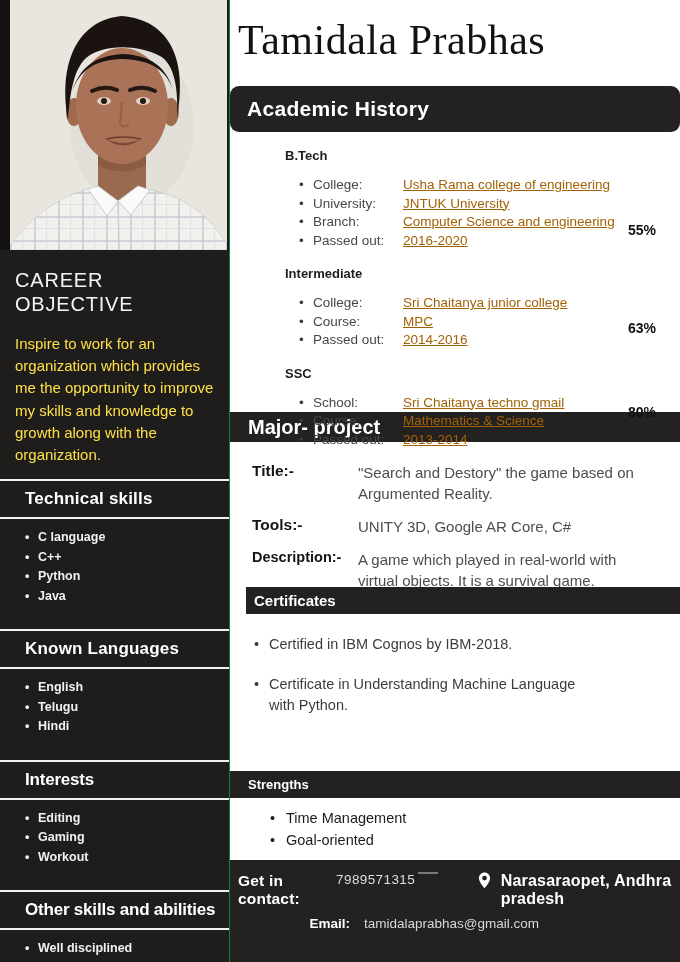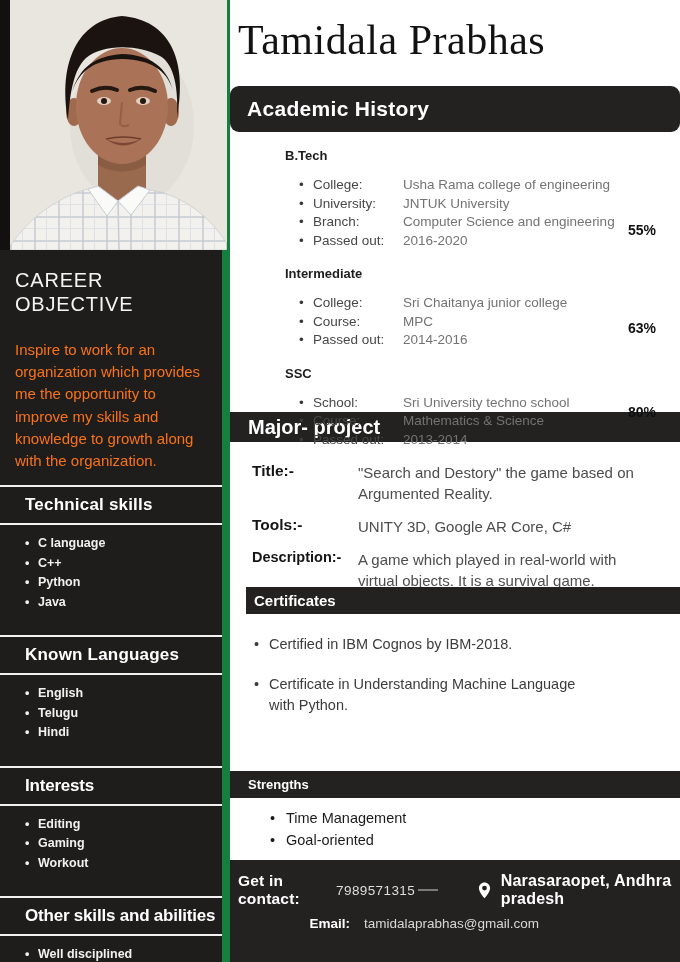--- a/index.html
+++ b/index.html
@@ -5,31 +5,31 @@
   * { margin:0; padding:0; box-sizing:border-box; }
   html,body { background:#888; }
   body { font-family:"Liberation Sans", sans-serif; }
   .page {
     position:relative; width:680px; height:962px; margin:0 auto;
     background:#ffffff; overflow:hidden;
   }
   
   .sidebar {
     position:absolute; left:0; top:0; bottom:0; width:230px;
-    background:#1f1c1c; border-right:8px solid #15803d;
+    background:#1f1c1c; border-right:1px solid #15803d;
   }
   .photo-wrap { position:relative; width:227px; height:250px; background:#e9e5df; }
   .photo-strip { position:absolute; left:0; top:0; width:10px; height:250px; background:#121010; }
   .photo-svg { position:absolute; left:10px; top:0; width:217px; height:250px; }
   .career { padding:18px 15px 0 15px; }
   .career-title {
     font-size:20px; font-weight:400; color:#f5f3f3; letter-spacing:0.8px; line-height:1.2;
   }
   .career-text {
-    margin-top:23px; font-size:15px; line-height:1.48; color:#f97316;
+    margin-top:17px; font-size:15px; line-height:1.48; color:#fde047;
   }
   .sb-header {
     margin-top:13px;
     border-top:2px solid #f1f1f1; border-bottom:2px solid #f1f1f1;
     padding:8px 4px 8px 25px;
     font-weight:bold; font-size:17px; color:#ffffff; letter-spacing:0.2px;
   }
   .sb-header.condensed { letter-spacing:-0.2px; font-size:17px; }
   .sb-list { padding:9px 6px 10px 25px; }
   .sb-item {
@@ -54,21 +54,21 @@
   .bar-major    { height:30px; font-size:20px; padding-left:18px; }
   .bar-cert     { height:27px; font-size:15px; padding-left:8px;margin-left:16px; }
   .bar-strength { height:27px; font-size:13px; padding-left:18px;margin-top:40px; }
   
   .academic-content { height:280px; position:relative; padding:16px 0 0 55px; }
   .group-title { font-size:13px; font-weight:bold; color:#1d1d1d; }
   .rows { margin:13px 0 0 14px; }
   .arow { display:flex; font-size:13.5px; line-height:18.5px; }
   .arow .b { width:14px; color:#3a3a3a; }
   .arow .lbl { width:90px; color:#474747; flex-shrink:0; }
-  .arow .val { color:#737373; }
+  .arow .val { color:#a16207;text-decoration:underline; }
   .group { margin-bottom:16px; }
   .score { position:absolute; right:24px; font-weight:bold; font-size:14px; color:#101010; }
   .score-0 { top:90px; } .score-1 { top:188px;margin-left:16px; } .score-2 { top:272px; }
   
   .major-content { height:145px; padding:20px 24px 0 22px; }
   .mrow { display:flex; margin-bottom:12px; }
   .mrow .mlbl { width:106px; font-weight:bold; font-size:15.5px; color:#151515; flex-shrink:0; }
   .mrow .mval { font-size:15px; color:#4d4d4d; line-height:1.4; max-width:335px; }
   .mrow.desc .mlbl { font-size:14.5px; }
   
@@ -76,21 +76,21 @@
   .cert-item { display:flex; font-size:14.5px; color:#3c3c3c; line-height:1.45; }
   .cert-item + .cert-item { margin-top:19px; }
   .cert-item .b { width:15px; color:#3c3c3c; }
   .cert-item .txt { max-width:310px; }
   
   .strengths-content { height:62px; padding:9px 0 0 40px; background:#fff; }
   .str-item { display:flex; font-size:14.5px; line-height:22px; color:#1b1b1b; }
   .str-item .b { width:16px; }
   
   .contact { flex:1; background:#242121; color:#fff; padding:12px 0 0 8px; }
-  .c-row { display:flex; align-items:center; }
+  .c-row { display:flex; align-items:flex-start; }
   .c-label { width:112px; font-weight:bold; font-size:15.5px; letter-spacing:0.2px; }
   .c-phone { margin-left:14px; font-size:13.5px; color:#dedede; letter-spacing:0.4px; }
   .c-dash { width:26px; height:2px; background:#7a7a7a; margin-left:3px; }
   .c-pin { margin-left:40px; display:flex; align-items:center; }
   .c-loc { margin-left:10px; font-weight:bold; font-size:16px; letter-spacing:0.2px; }
   .c-row2 { margin-top:8px; }
   .c-label2 { width:112px; text-align:right; font-weight:bold; font-size:13.5px; }
   .c-email { margin-left:14px; font-size:13.5px; color:#d9d7d7; }
 </style>
 </head>
@@ -278,21 +278,21 @@
             </div>
         </div>
       </div>
 
       <div class="group">
         <div class="group-title">SSC</div>
         <div class="rows">
           <div class="arow">
               <span class="b">•</span>
               <span class="lbl">School:</span>
-              <span class="val">Sri University techno school</span>
+              <span class="val">Sri Chaitanya techno gmail</span>
             </div>
           <div class="arow">
               <span class="b">•</span>
               <span class="lbl">Course:</span>
               <span class="val">Mathematics &amp; Science</span>
             </div>
           <div class="arow">
               <span class="b">•</span>
               <span class="lbl">Passed out:</span>
               <span class="val">2013-2014</span>

